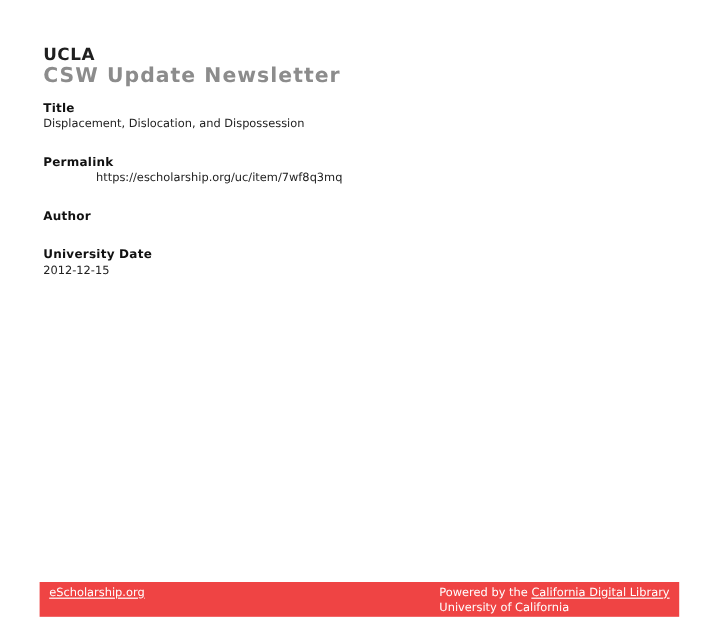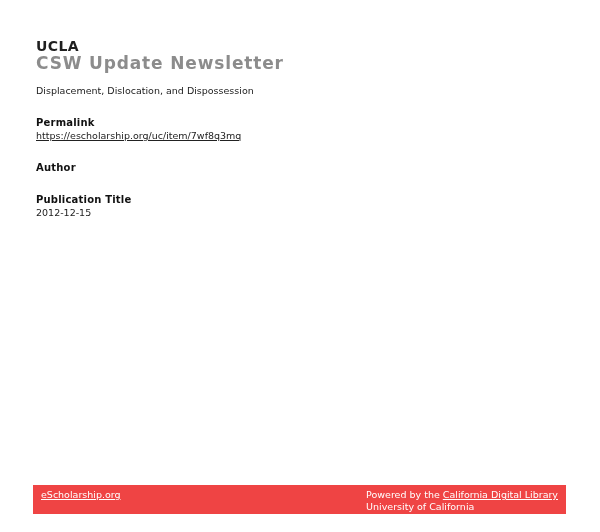--- a/index.html
+++ b/index.html
@@ -50,22 +50,22 @@
     letter-spacing: 0.02em;
     line-height: 13px;
   }
   .field-value {
     font-size: 9.5px;
     color: #222222;
     line-height: 13px;
   }
   .field-value a.permalink {
     color: #222222;
-    text-decoration: underline;
     cursor: pointer;
+    margin-left: 44px;
   }
   .footer {
     position: absolute;
     left: 33px;
     right: 34px;
     top: 485px;
     height: 29px;
     background: #ef4444;
     color: #ffffff;
     box-sizing: border-box;
@@ -96,36 +96,37 @@
   <div class="content">
 
     <div class="masthead">
       <div class="institution">UCLA</div>
       <div class="series">CSW Update Newsletter</div>
     </div>
 
     <div class="fields">
 
       <div class="field">
+        <div class="field-label">Title</div>
         <div class="field-value">Displacement, Dislocation, and Dispossession</div>
       </div>
 
       <div class="field">
         <div class="field-label">Permalink</div>
         <div class="field-value">
           <a class="permalink">https://escholarship.org/uc/item/7wf8q3mq</a>
         </div>
       </div>
 
       <div class="field">
         <div class="field-label">Author</div>
       </div>
 
       <div class="field">
-        <div class="field-label">Publication Title</div>
+        <div class="field-label">University Date</div>
         <div class="field-value">2012-12-15</div>
       </div>
 
     </div>
   </div>
 
   <div class="footer">
     <div class="footer-left">
       <a>eScholarship.org</a>
     </div>

